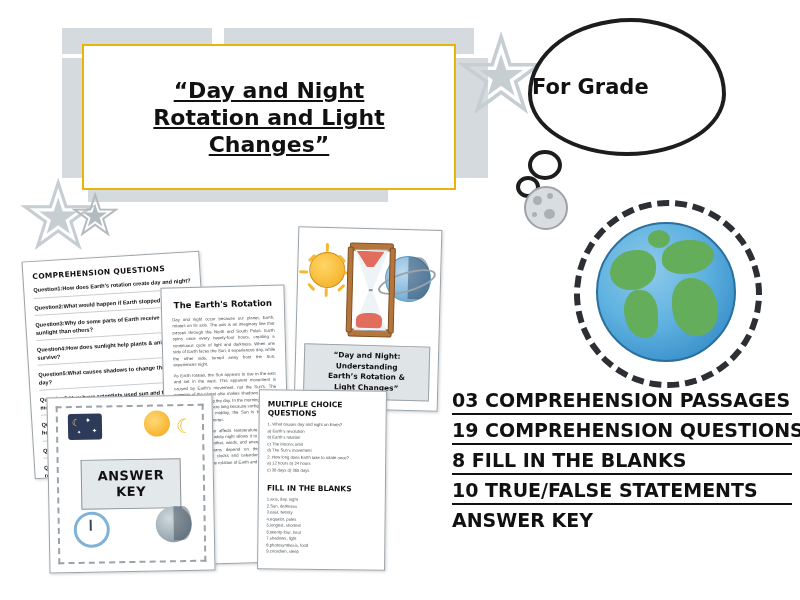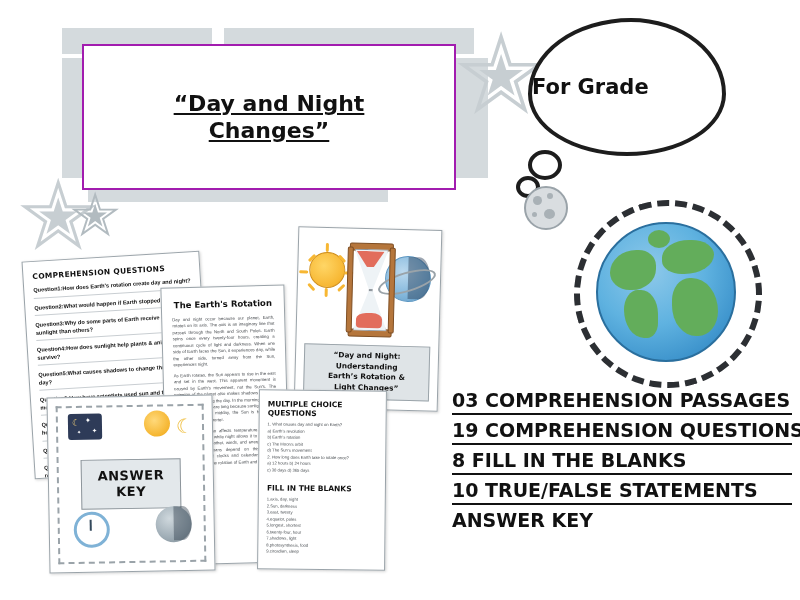--- a/index.html
+++ b/index.html
@@ -36,21 +36,21 @@
   #star-big   { left: 455px; top: 20px;  font-size: 110px; color: #c7ced2;}
   #star-left1 { left: 18px;  top: 168px; font-size: 96px;  color: #c7ced2;}
   #star-left2 { left: 70px;  top: 186px; font-size: 60px;  color: #b2bbc0;}
 
   
   #title-card {
     position: absolute;
     left: 82px; top: 44px;
     width: 374px; height: 146px;
     background: #ffffff;
-    border: 2px solid #a21caf;
+    border: 2px solid #eab308;
     display: flex;
     flex-direction: column;
     align-items: center;
     justify-content: center;
     gap: 2px;
     padding: 4px 24px;
     box-sizing: border-box;
   }
   .title-line {
     font-family: "DejaVu Sans", sans-serif;
@@ -385,20 +385,21 @@
   <div class="gray-block" id="gb3"></div>
   <div class="gray-block" id="gb4"></div>
   <div class="gray-block" id="gb5"></div>
 
   <div class="star" id="star-big">✭</div>
   <div class="star" id="star-left1">✭</div>
   <div class="star" id="star-left2">✭</div>
 
   <div id="title-card">
     <div class="title-line">“Day and Night</div>
+    <div class="title-line">Rotation and Light</div>
     <div class="title-line">Changes”</div>
   </div>
 
   <div id="bubble">
     <div class="b-line">For Grade</div>
   </div>
   <div class="bubble-dot" id="bd1"></div>
   <div class="bubble-dot" id="bd2"></div>
 
   <div id="moon">

